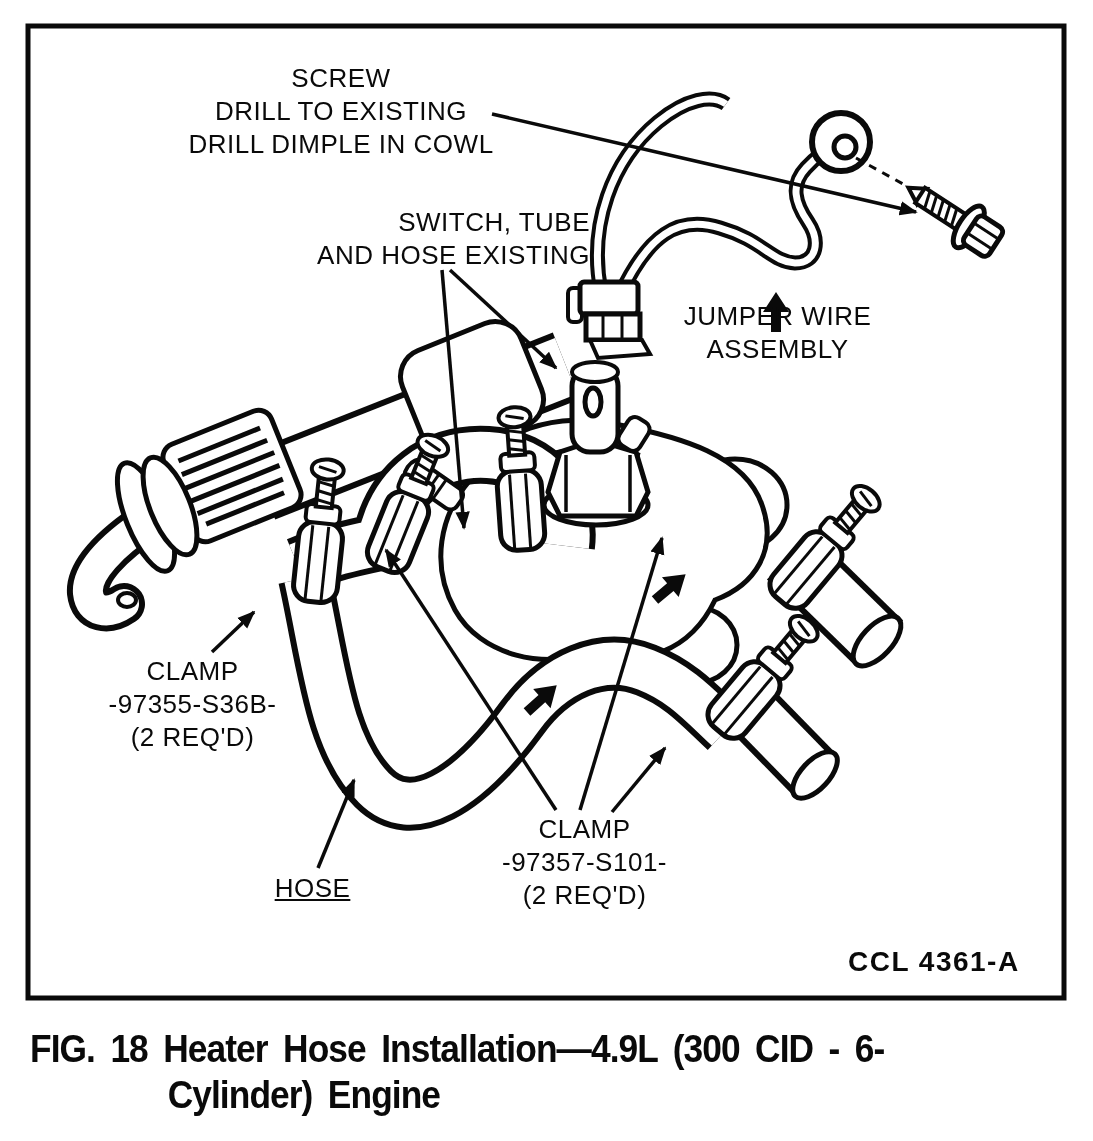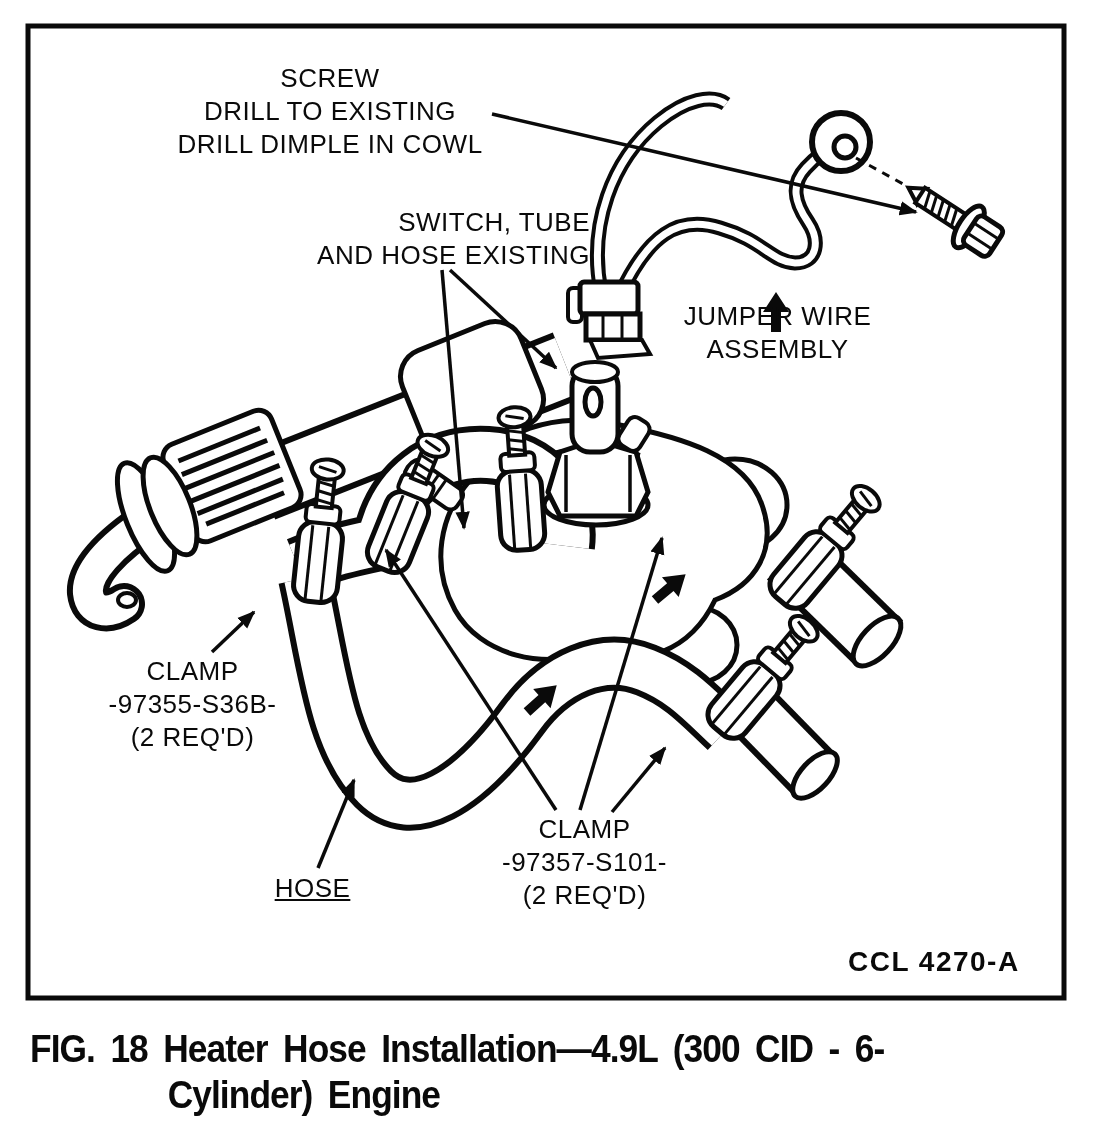--- a/index.html
+++ b/index.html
@@ -184,21 +184,21 @@
       <line x1="556" y1="810" x2="386" y2="550" marker-end="url(#ah)"></line>
       <line x1="580" y1="810" x2="662" y2="538" marker-end="url(#ah)"></line>
       <line x1="612" y1="812" x2="665" y2="748" marker-end="url(#ah)"></line>
     </g>
 
     <use href="#flowArrow" transform="translate(527,712) rotate(-42)"></use>
     <use href="#flowArrow" transform="translate(655,600) rotate(-40)"></use>
     <use href="#flowArrow" transform="translate(776,332) rotate(-90)"></use>
   </svg>
 
-  <div class="callout" style="left:170px;top:62px;width:320px;">
+  <div class="callout" style="left:181px;top:62px;width:320px;">
     <span>SCREW</span>
     <span>DRILL TO EXISTING</span>
     <span>DRILL DIMPLE IN COWL</span>
   </div>
 
   <div class="callout" style="left:295px;top:206px;width:295px;text-align:right;">
     <span>SWITCH, TUBE</span>
     <span>AND HOSE EXISTING</span>
   </div>
 
@@ -216,20 +216,20 @@
   <div class="callout" style="left:492px;top:813px;width:185px;">
     <span>CLAMP</span>
     <span>-97357-S101-</span>
     <span>(2 REQ'D)</span>
   </div>
 
   <div class="callout" style="left:200px;top:872px;width:225px;text-decoration:underline;">
     <span>HOSE</span>
   </div>
 
-  <div class="code">CCL 4270-A</div>
+  <div class="code">CCL 4361-A</div>
 
   <div class="caption">
     <span class="l1">FIG. 18 Heater Hose Installation—4.9L (300 CID - 6-</span>
     <span class="l2">Cylinder) Engine</span>
   </div>
 
 </div>
 
 </body></html>

